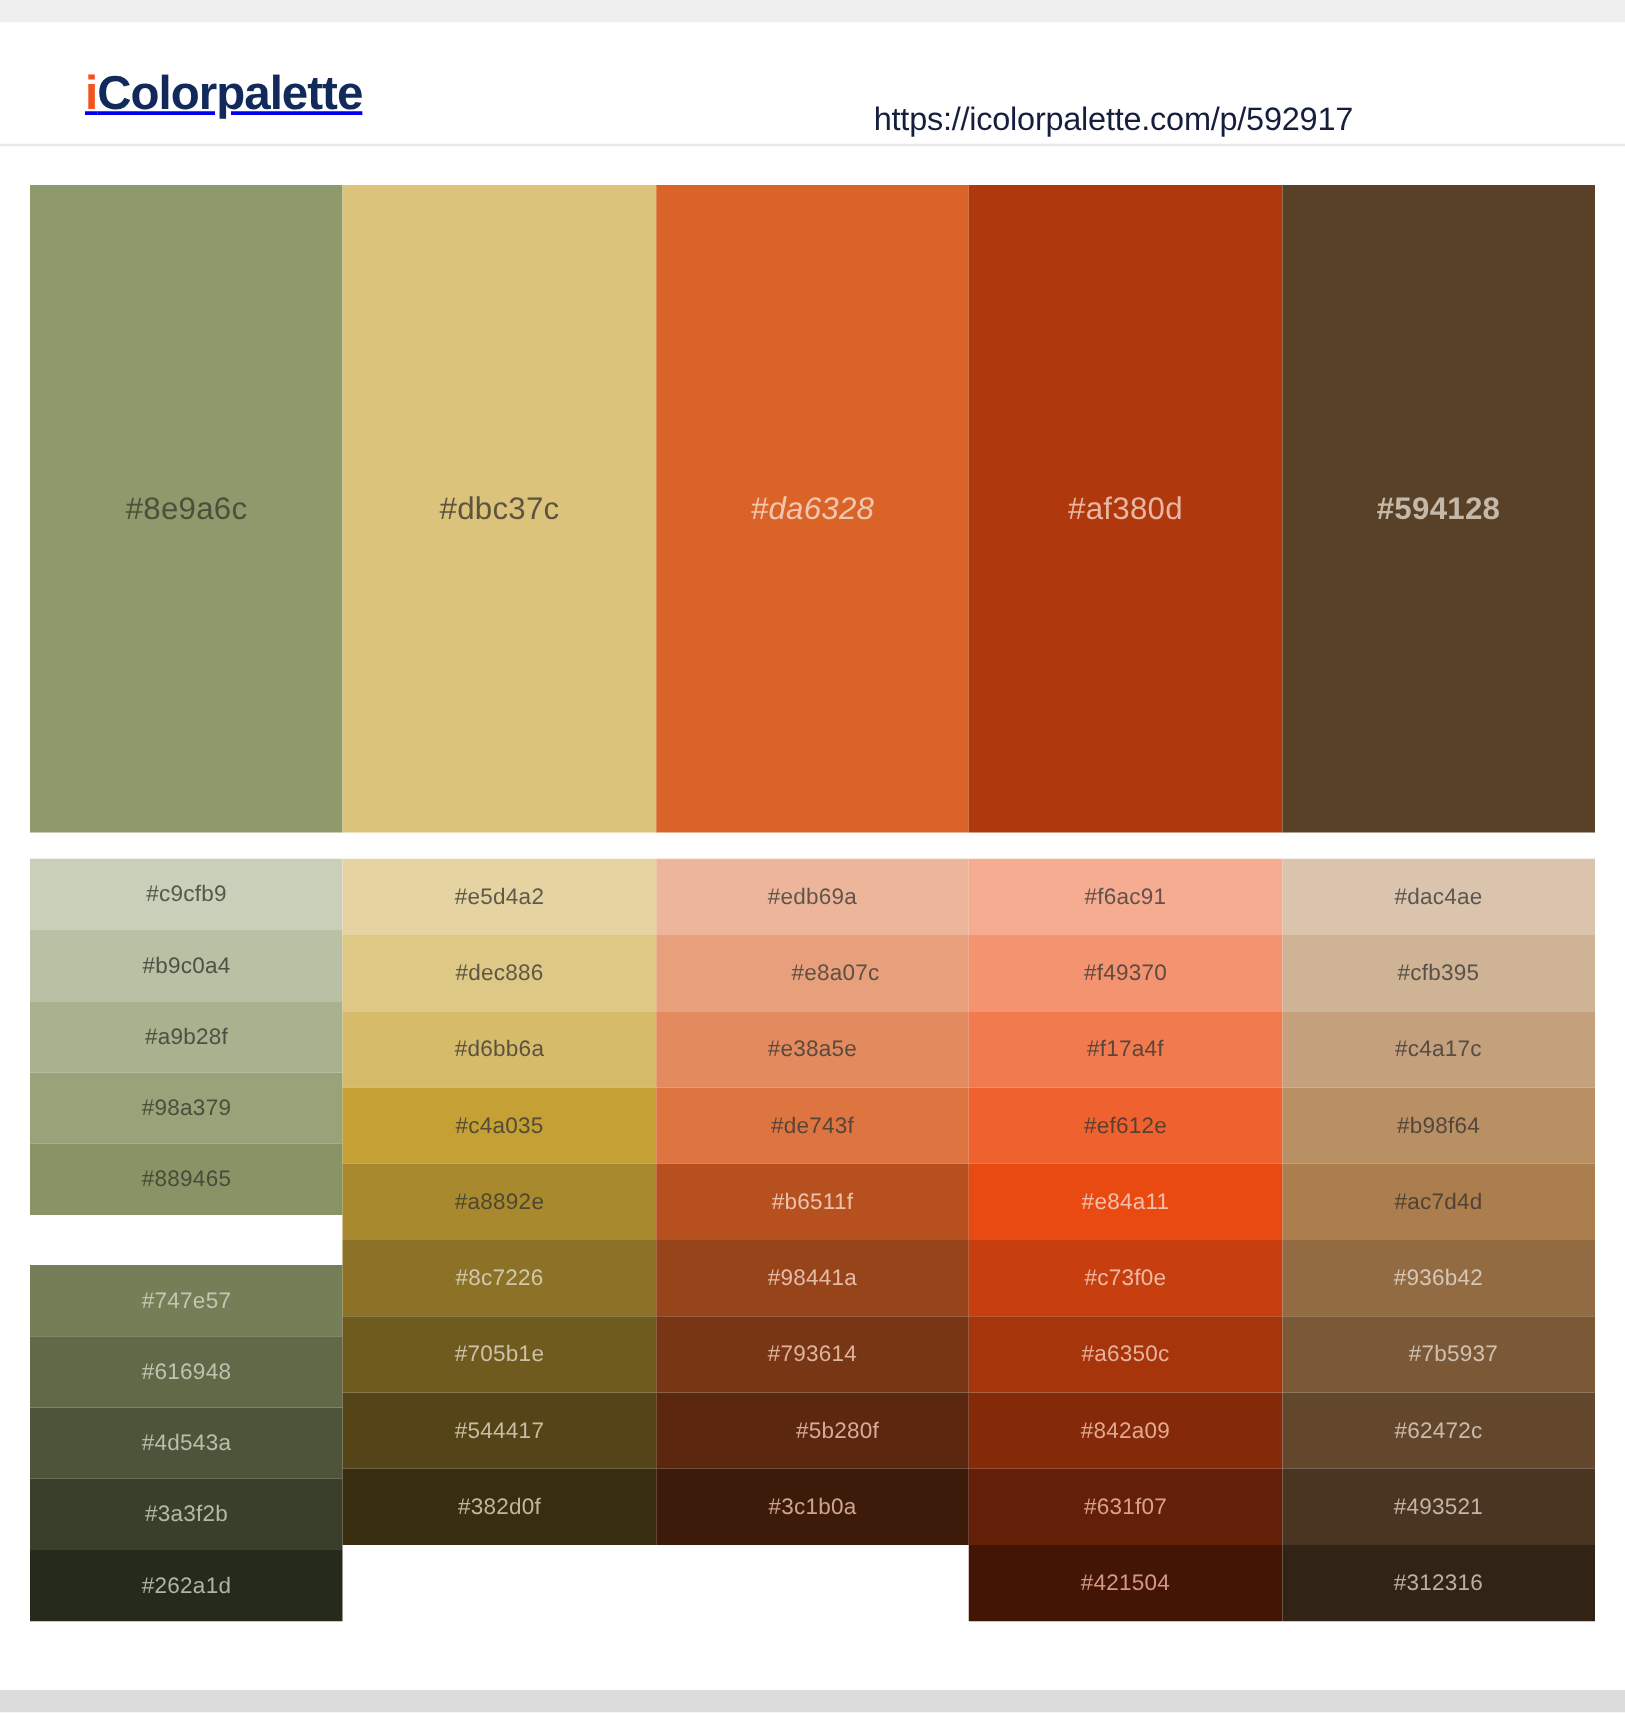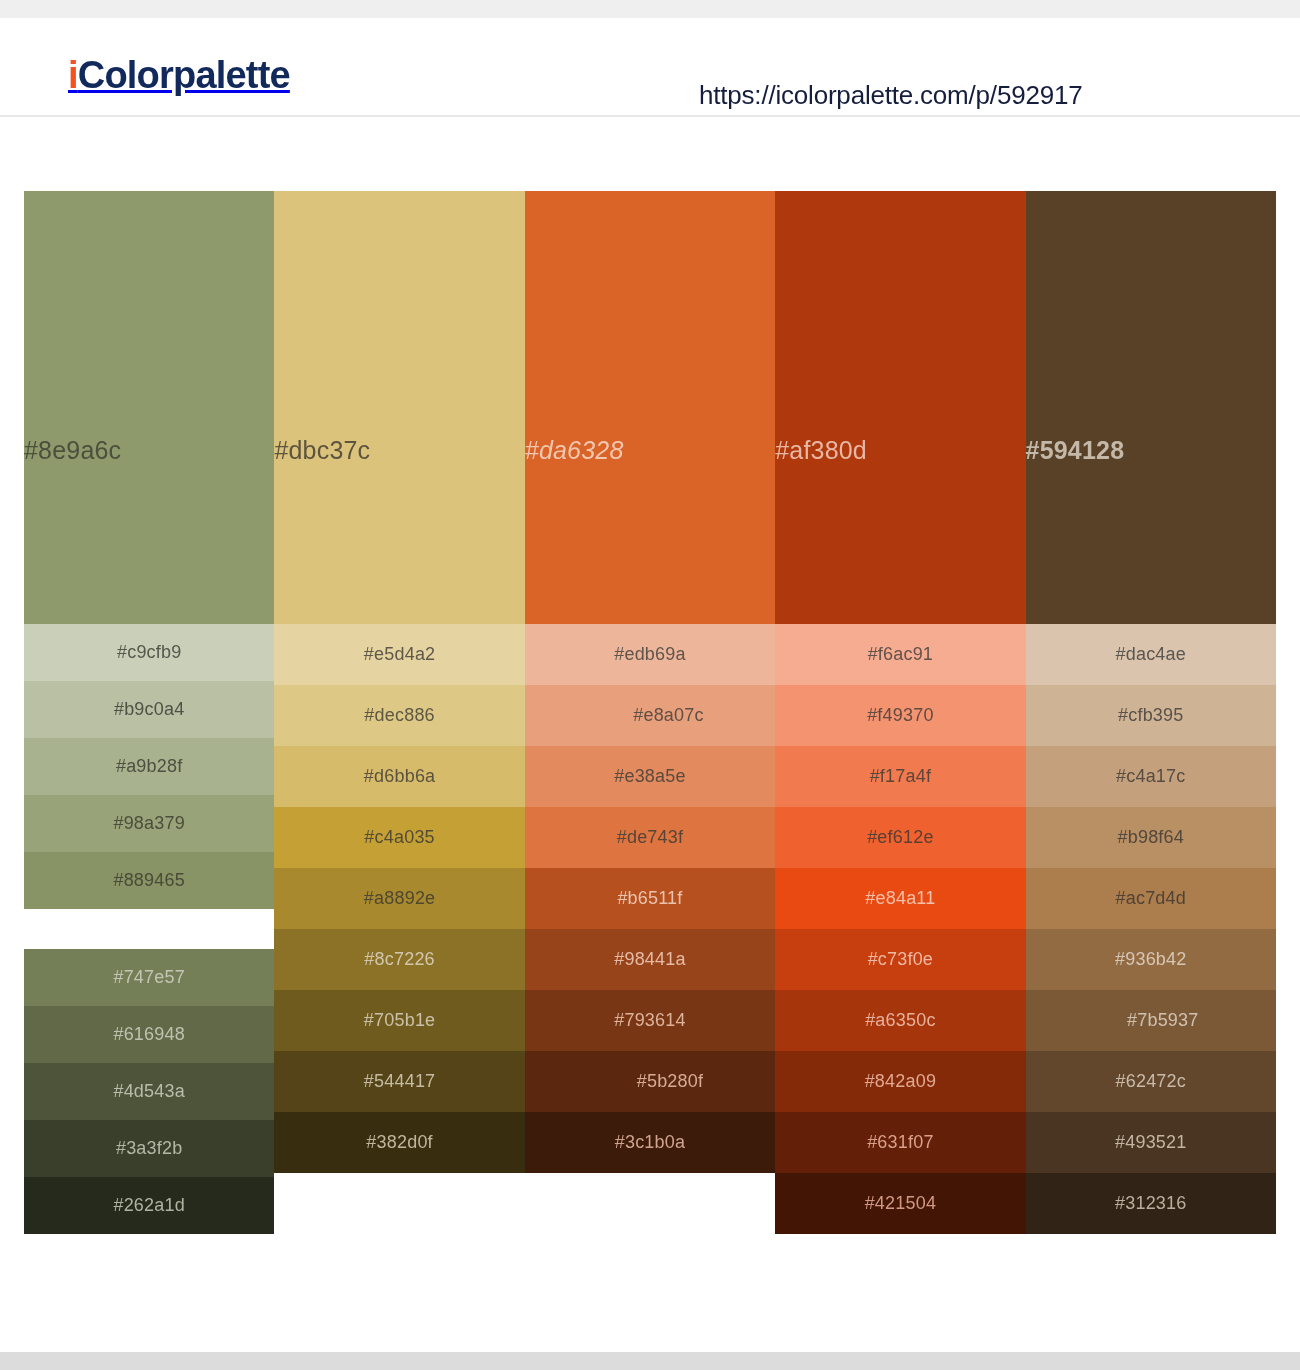--- a/index.html
+++ b/index.html
@@ -70,34 +70,33 @@
     top: 148px;
     width: 1252px;
     height: 449px;
     display: flex;
   }
   .palette-swatch {
     width: 250.4px;
     height: 518px;
     display: flex;
     align-items: center;
-    justify-content: flex-start;
-    margin-top: 43px;
+    justify-content: center;
   }
   .palette-label {
     font-size: 25px;
     letter-spacing: 0.2px;
     white-space: nowrap;
   }
 
   
   .shade-grid {
     position: absolute;
     left: 24px;
-    top: 624px;
+    top: 687px;
     width: 1252px;
     height: 610px;
     display: flex;
   }
   .shade-col {
     width: 250.4px;
     display: flex;
     flex-direction: column;
   }
   .shade-cell {

